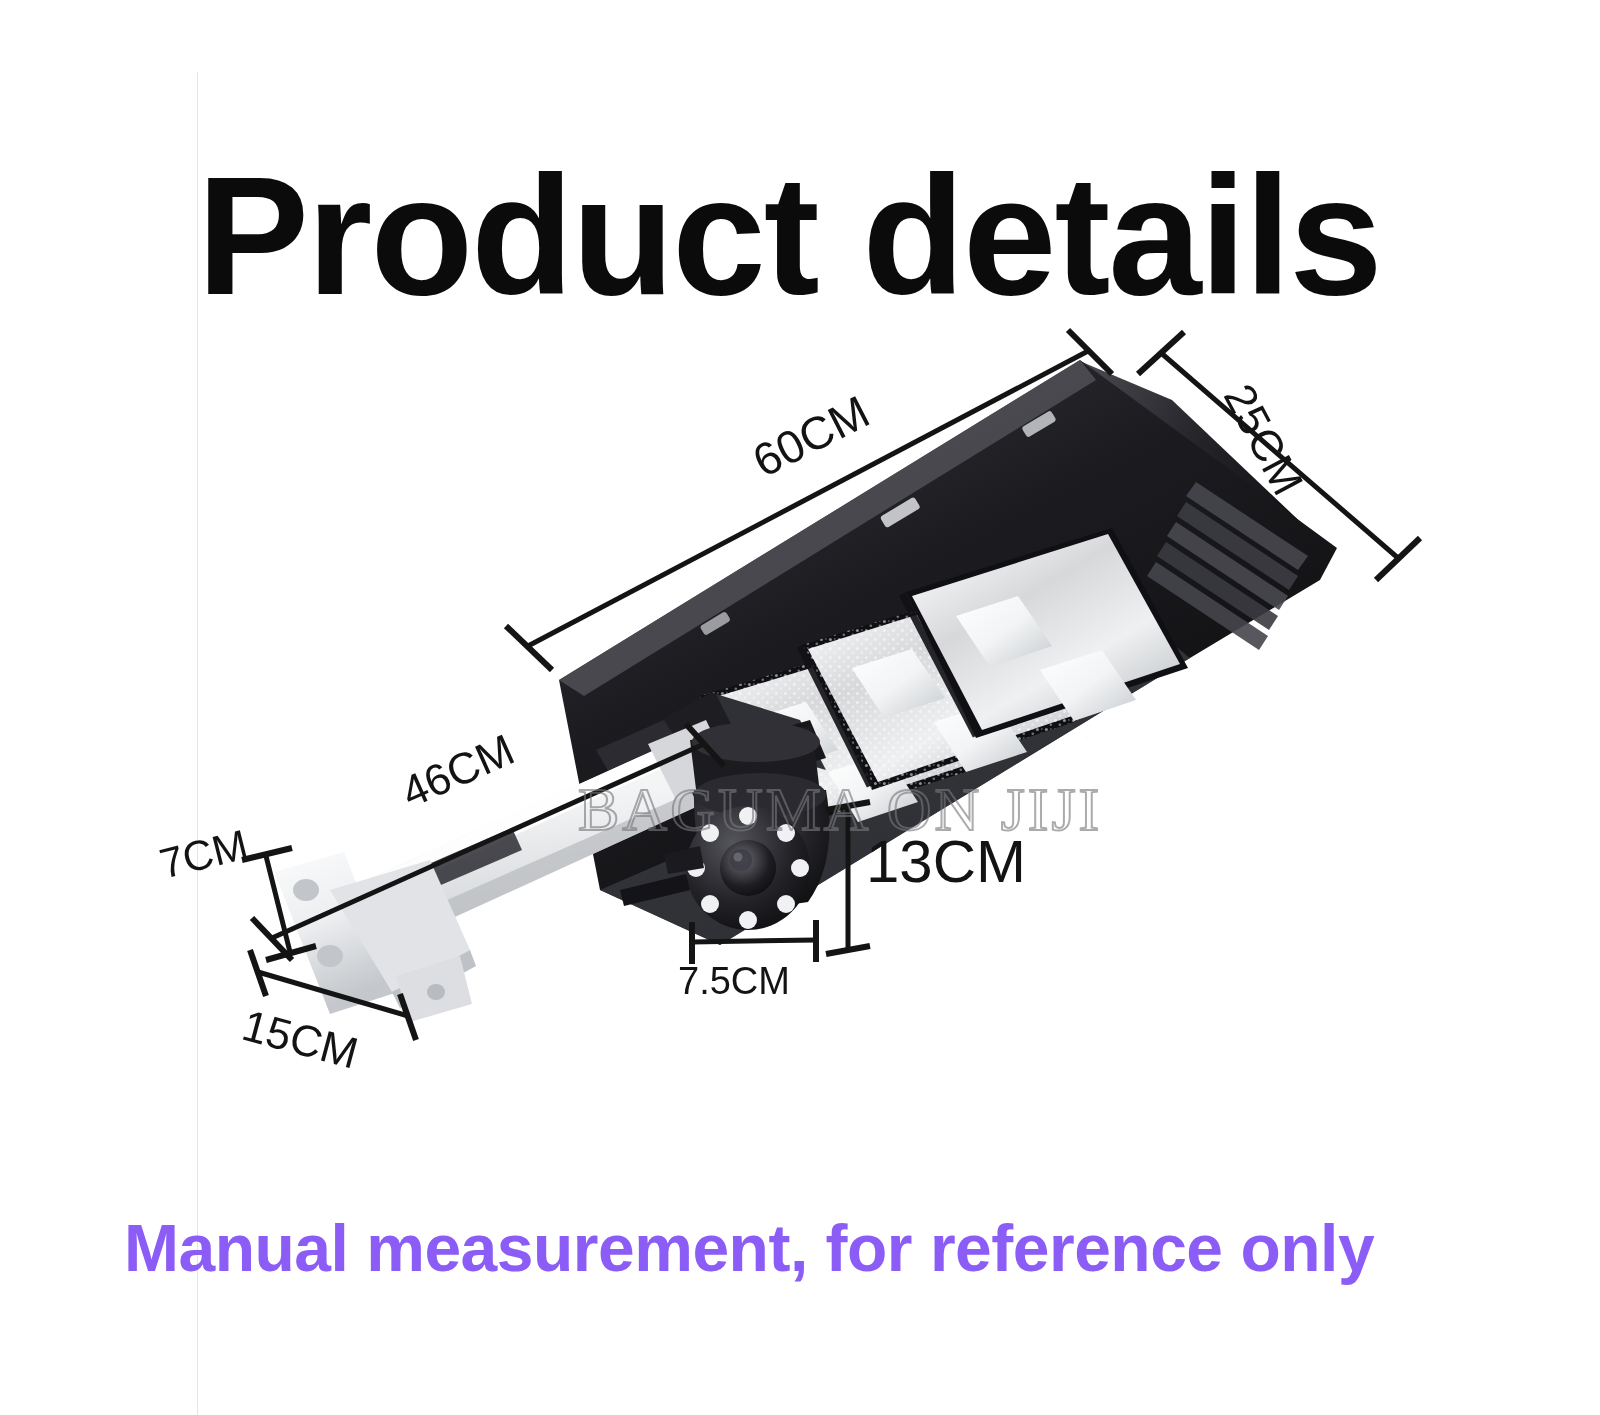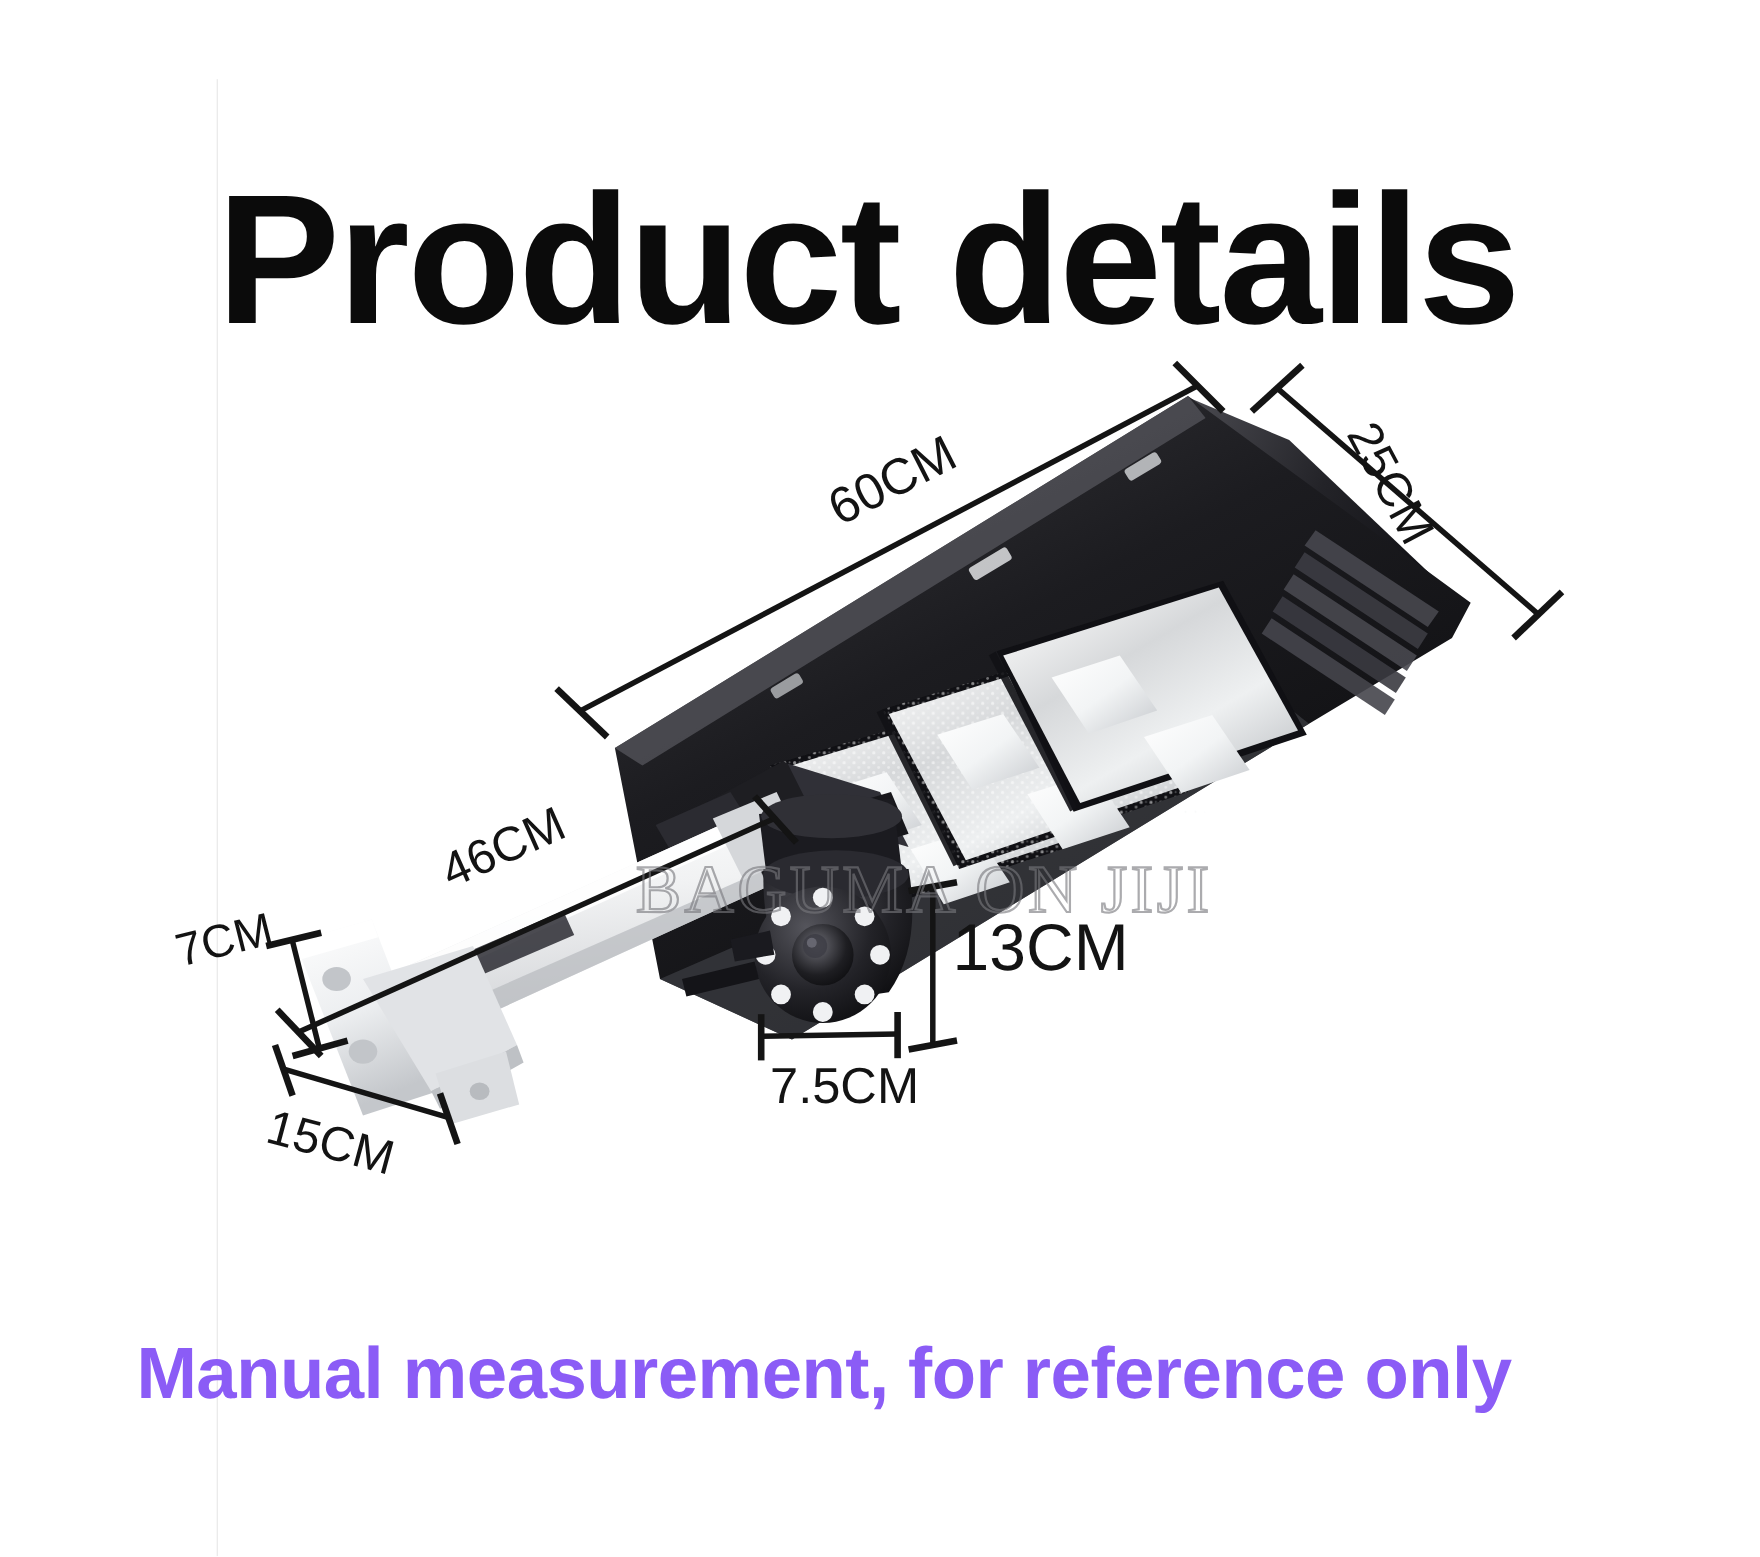--- a/index.html
+++ b/index.html
@@ -69,21 +69,21 @@
     white-space: nowrap;
     font-family: "Liberation Sans", sans-serif;
     transform-origin: left top;
   }
   #dim-60  { left: 744px; top: 440px;  font-size: 46px; transform: rotate(-27deg); }
   #dim-25  { left: 1258px; top: 376px; font-size: 44px; transform: rotate(62deg); }
   #dim-46  { left: 394px;  top: 772px; font-size: 44px; transform: rotate(-24deg); }
   #dim-7   { left: 155px;  top: 842px; font-size: 42px; transform: rotate(-14deg); }
   #dim-15  { left: 250px;  top: 1000px; font-size: 44px; transform: rotate(15deg); }
   #dim-13  { left: 866px;  top: 827px; font-size: 60px; }
-  #dim-75  { left: 700px;  top: 960px; font-size: 46px; }
+  #dim-75  { left: 678px;  top: 960px; font-size: 38px; }
   
   .wm {
     position: absolute;
     white-space: nowrap;
     pointer-events: none;
     font-family: "Liberation Serif", serif;
   }
   #wm-1 {
     left: 578px;
     top: 774px;

